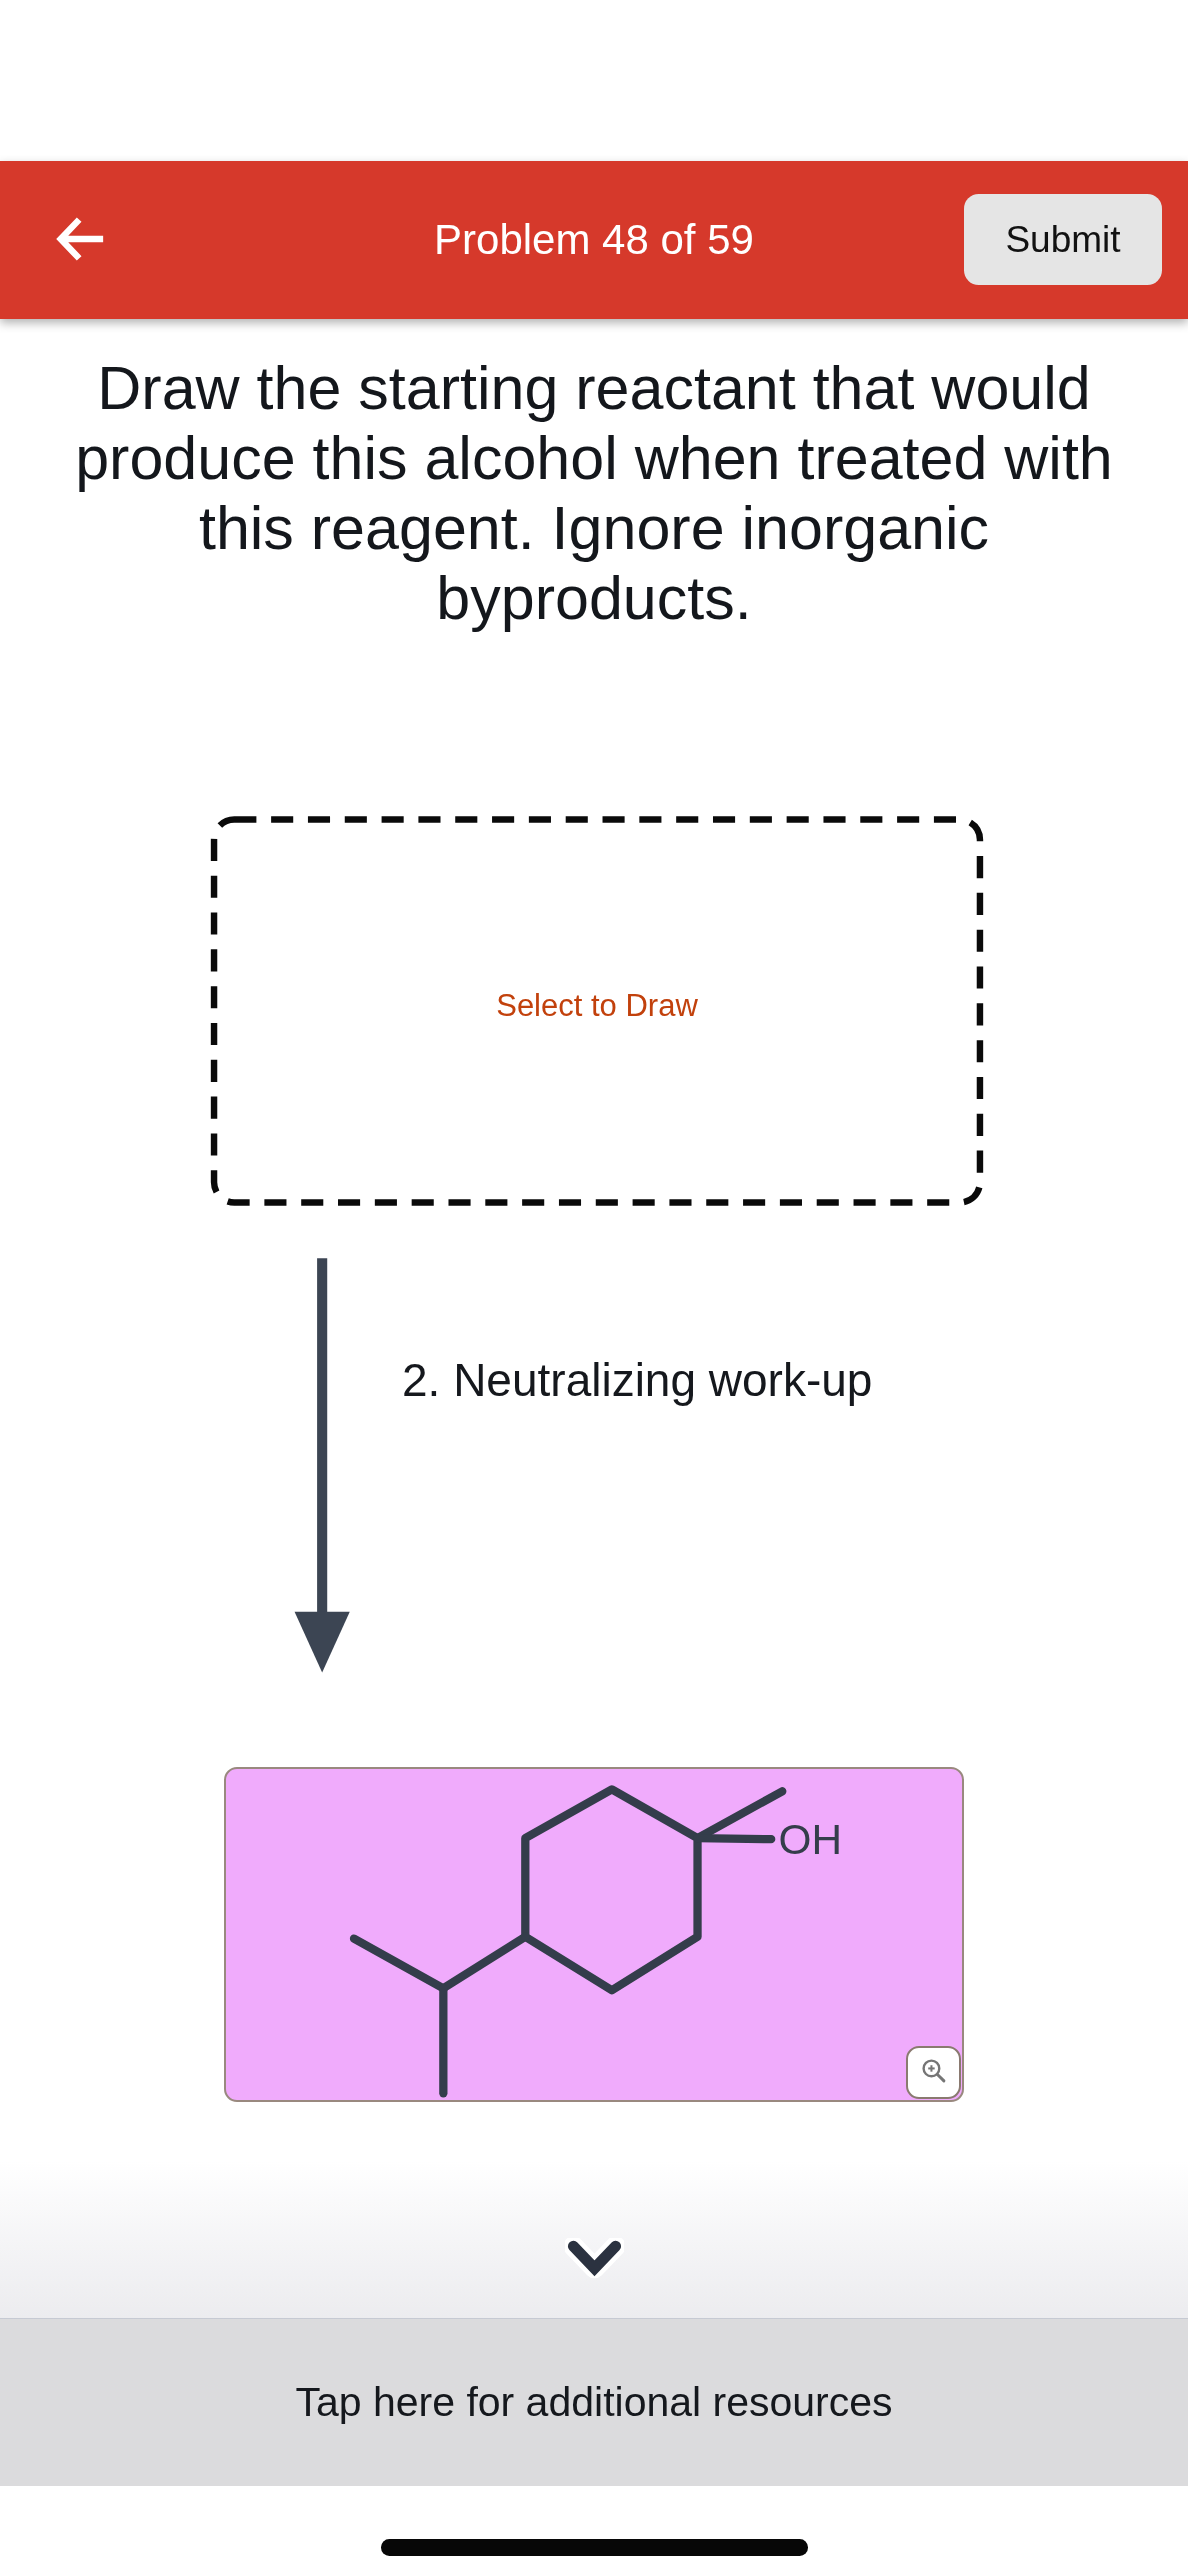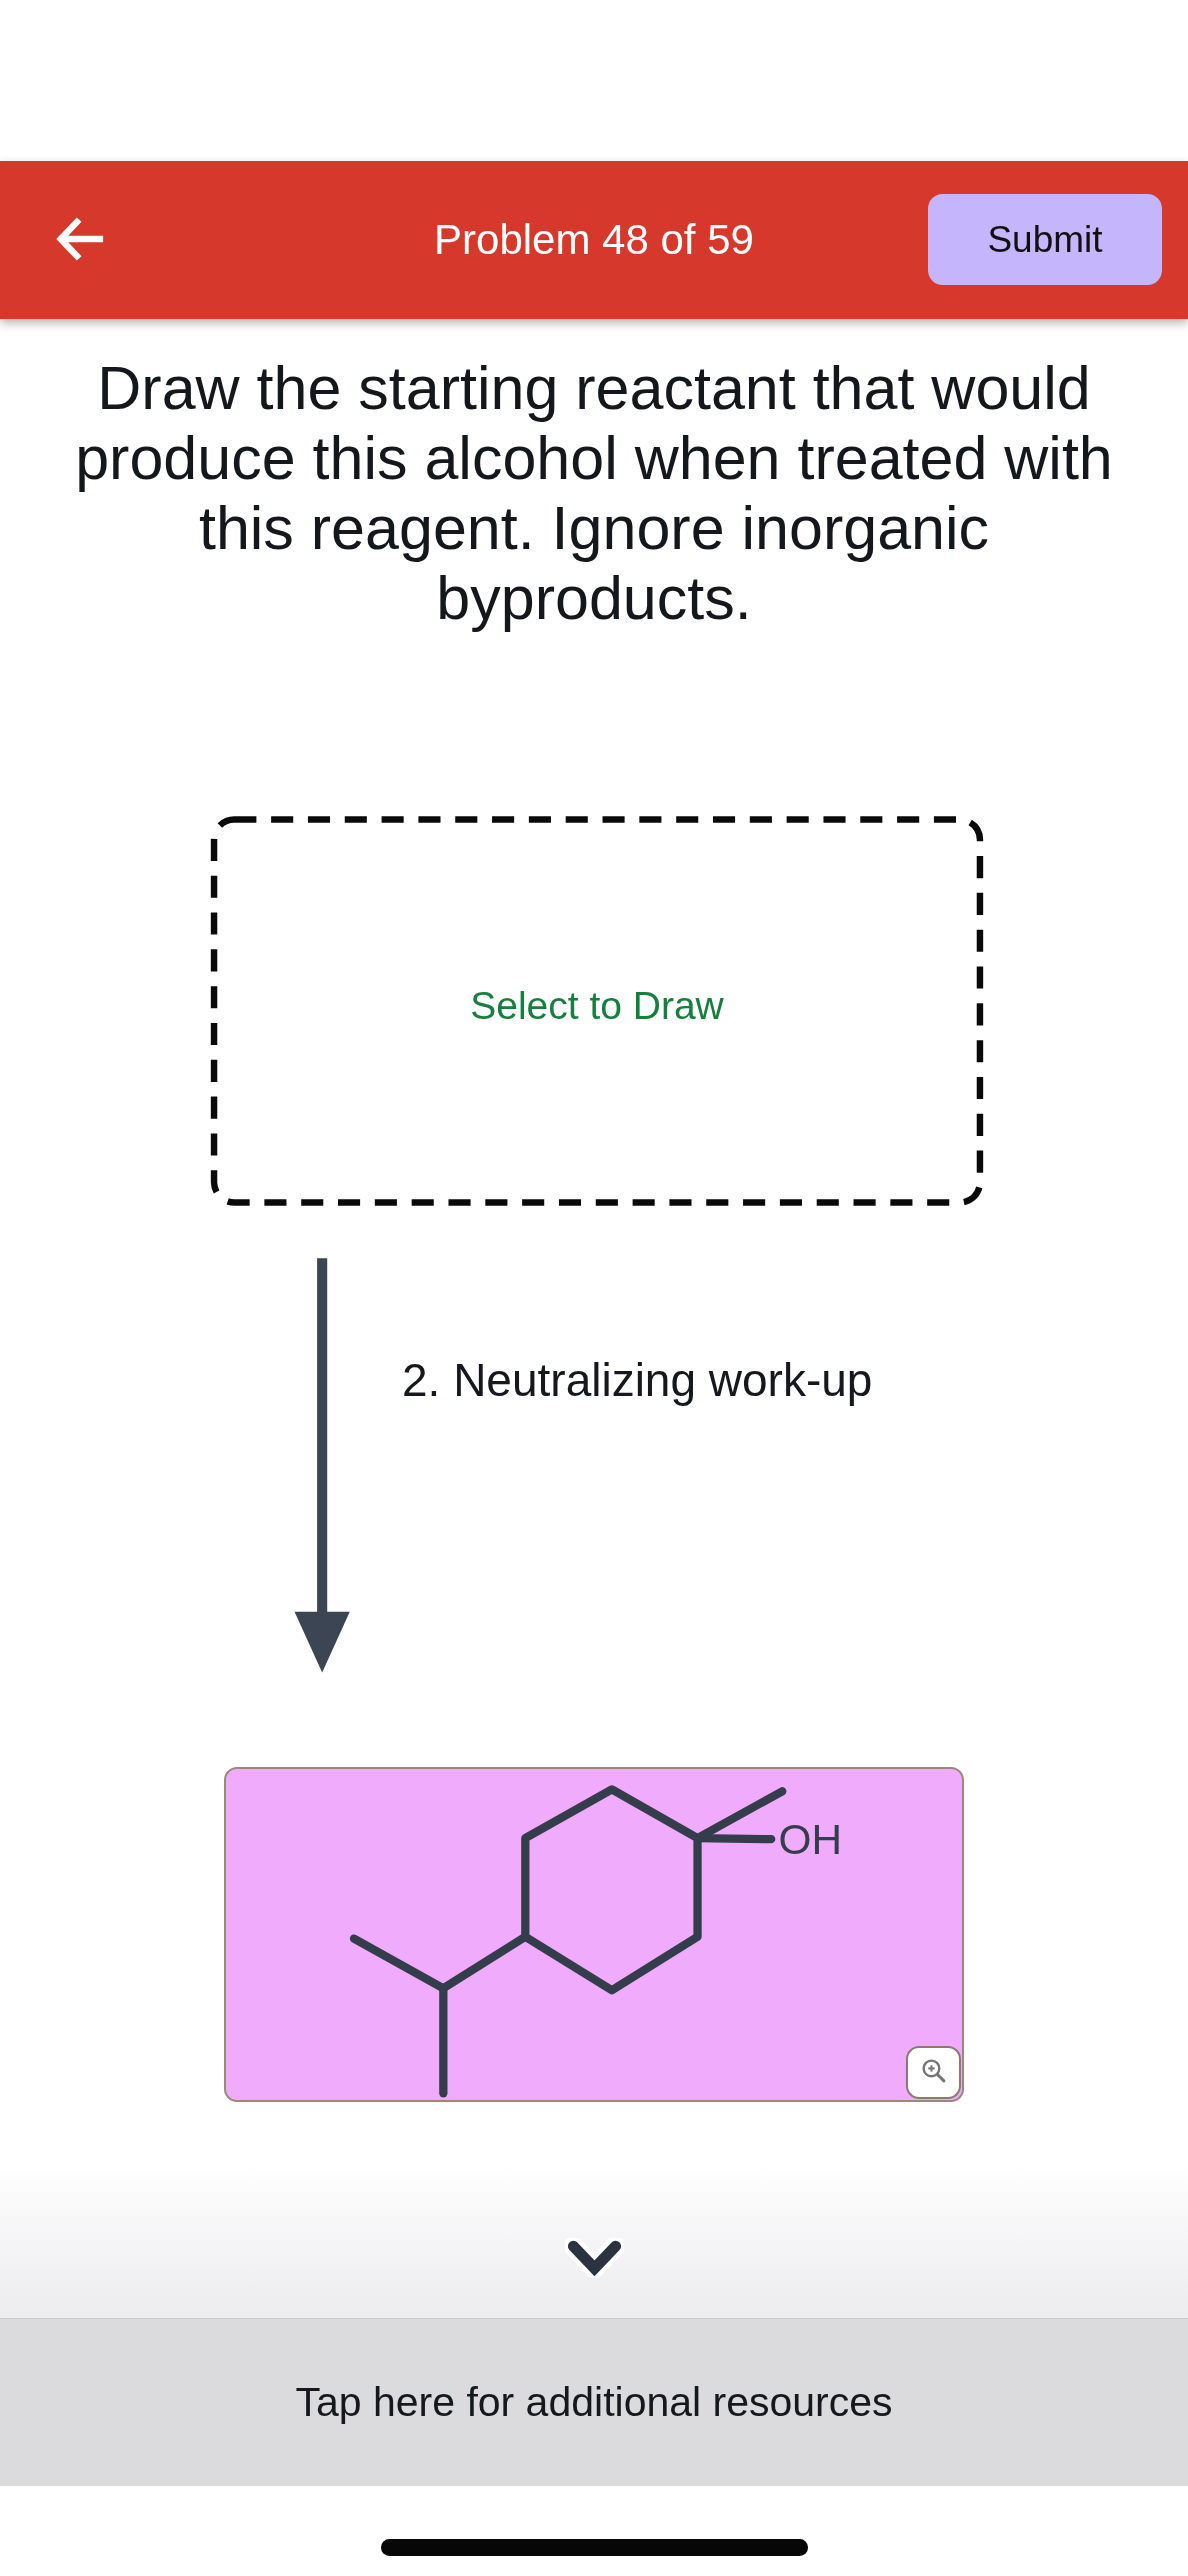--- a/index.html
+++ b/index.html
@@ -8,34 +8,34 @@
   .abs{position:absolute;}
 
   
   .header{left:0;top:161px;width:1188px;height:158px;background:#D6392B;
           box-shadow:0 3.7px 9.2px rgba(0,0,0,0.30);display:flex;align-items:center;z-index:5;}
   .back-btn{position:absolute;left:44px;top:50%;transform:translateY(-50%);
             width:74px;height:74px;background:transparent;border:none;padding:0;cursor:pointer;
             display:flex;align-items:center;justify-content:center;}
   .page-title{position:absolute;left:50%;top:50%;transform:translate(-50%,-50%);
               color:#ffffff;font-size:42px;white-space:nowrap;}
-  .submit-btn{position:absolute;right:26px;top:33px;width:234px;height:91px;background:#c4b5fd;
+  .submit-btn{position:absolute;right:26px;top:33px;width:198px;height:91px;background:#e5e5e5;
               border:none;border-radius:14.7px;font-size:37px;color:#111111;
               font-family:"Liberation Sans", sans-serif;cursor:pointer;}
 
   
   .question{left:41px;top:353px;width:1106px;text-align:center;color:#14171c;
             font-size:61px;line-height:70px;white-space:pre-line;}
 
   
   .draw-area{left:208px;top:814px;width:778px;height:394px;cursor:pointer;}
   .draw-area svg{position:absolute;left:0;top:0;}
   .draw-placeholder{position:absolute;left:0;top:0;width:100%;height:100%;
                     display:flex;align-items:center;justify-content:center;
-                    font-size:39px;color:#15803d;padding-bottom:9.2px;box-sizing:border-box;}
+                    font-size:31px;color:#c2410c;padding-bottom:9.2px;box-sizing:border-box;}
 
   
   .down-arrow{left:287px;top:1251px;}
   .reagents{left:402px;top:1351px;width:493px;color:#15181d;font-size:46px;line-height:59px;}
   .reagent-step+.reagent-step{margin-top:66px;}
 
   
   .product-panel{left:224px;top:1767px;width:740px;height:335px;background:#f0abfc;
                  border:2.8px solid #99897F;border-radius:13px;box-sizing:border-box;}
   .molecule{position:absolute;left:0;top:0;}

